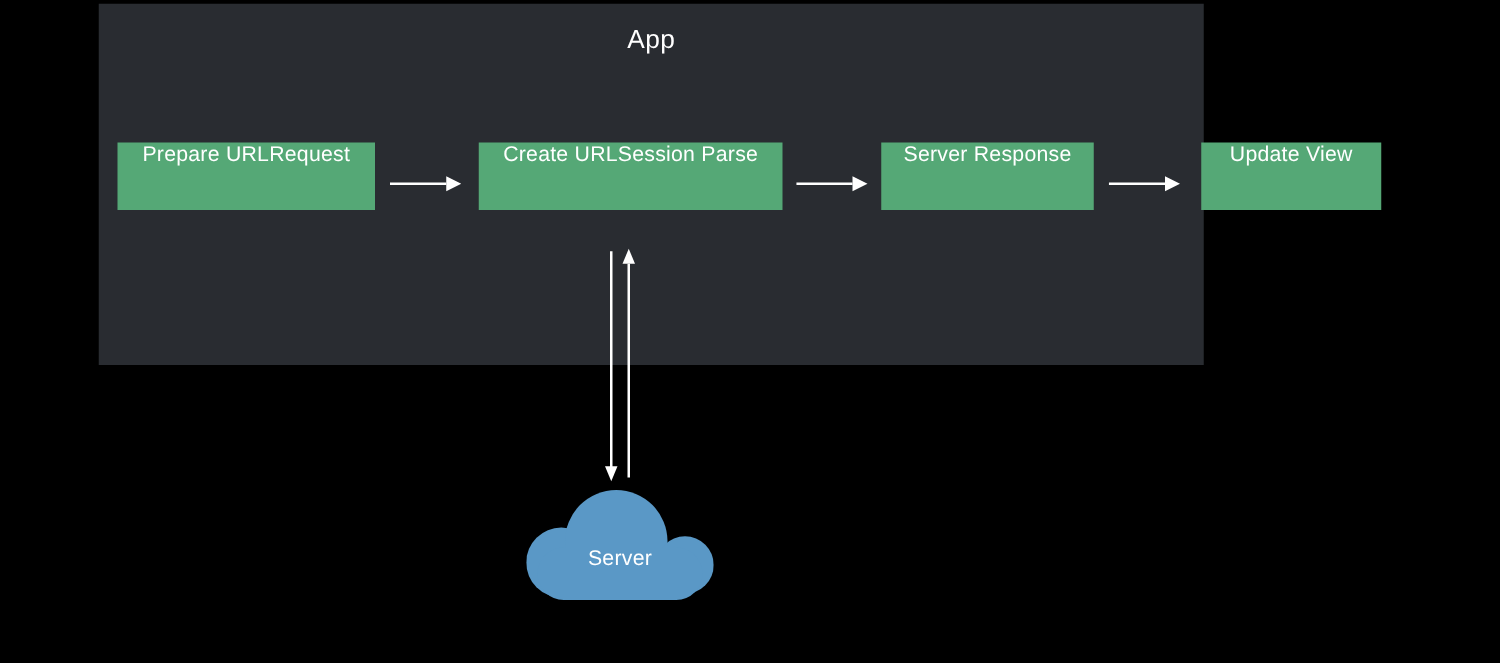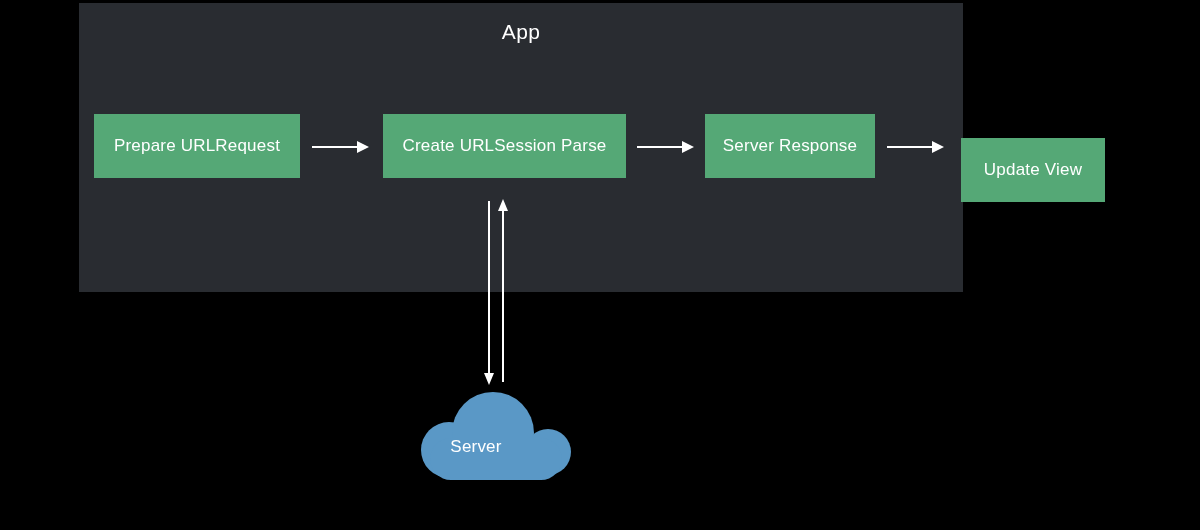--- a/index.html
+++ b/index.html
@@ -31,43 +31,42 @@
     left: 0; top: 17px;
     width: 100%;
     text-align: center;
     color: var(--text);
     font-size: 21px;
     letter-spacing: 0.3px;
   }
   .node {
     position: absolute;
     top: 114px;
-    height: 64px;
+    height: 54px;
     background: var(--node-fill);
     color: var(--text);
     display: flex;
-    align-items: center;
     justify-content: center;
     font-size: 17px;
     letter-spacing: 0.2px;
     white-space: nowrap;
   }
   .node-1 { left: 94px;  width: 206px; }
   .node-2 { left: 383px; width: 243px; }
   .node-3 { left: 705px; width: 170px; }
-  .node-4 { left: 961px; width: 144px; margin-top: 24px; }
+  .node-4 { left: 961px; width: 144px; }
   .h-arrow { position: absolute; top: 139px; width: 58px; height: 16px; }
   .h-arrow-1 { left: 312px; }
   .h-arrow-2 { left: 637px; }
   .h-arrow-3 { left: 887px; }
   .v-arrows { position: absolute; left: 479px; top: 196px; width: 34px; height: 194px; }
   .cloud { position: absolute; left: 421px; top: 392px; width: 150px; height: 88px; }
   .cloud-label {
     position: absolute;
-    left: 401px; top: 437px;
+    left: 421px; top: 437px;
     width: 150px;
     text-align: center;
     color: var(--text);
     font-size: 17px;
     letter-spacing: 0.2px;
   }
   .stroke { stroke: var(--arrow); stroke-width: 2; }
   .fill-arrow { fill: var(--arrow); }
   .fill-cloud { fill: var(--cloud-fill); }
 </style>

